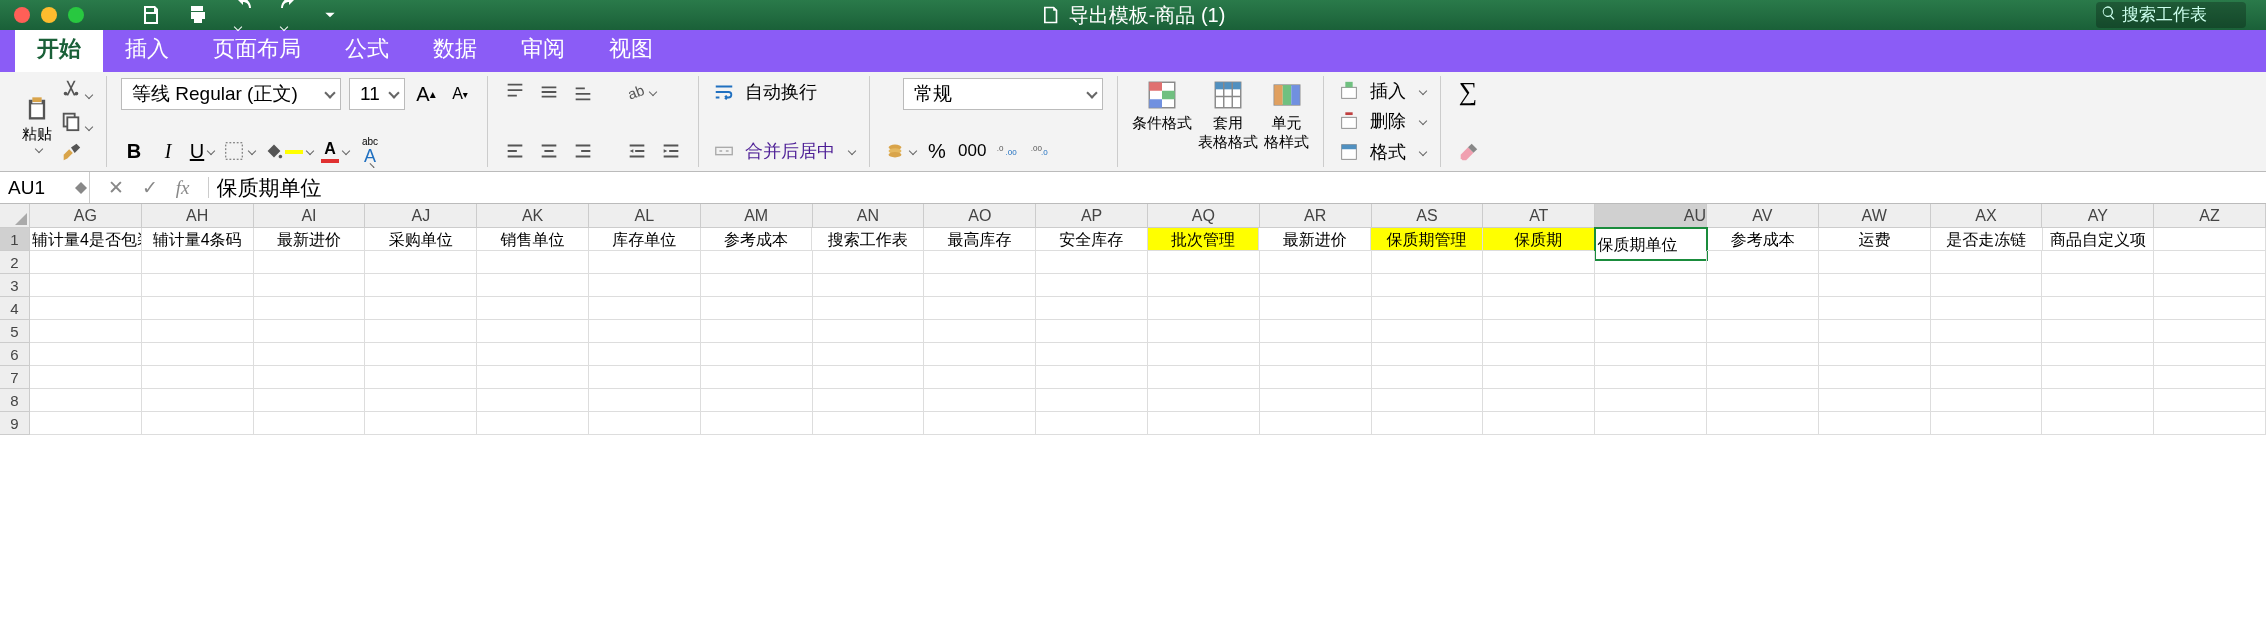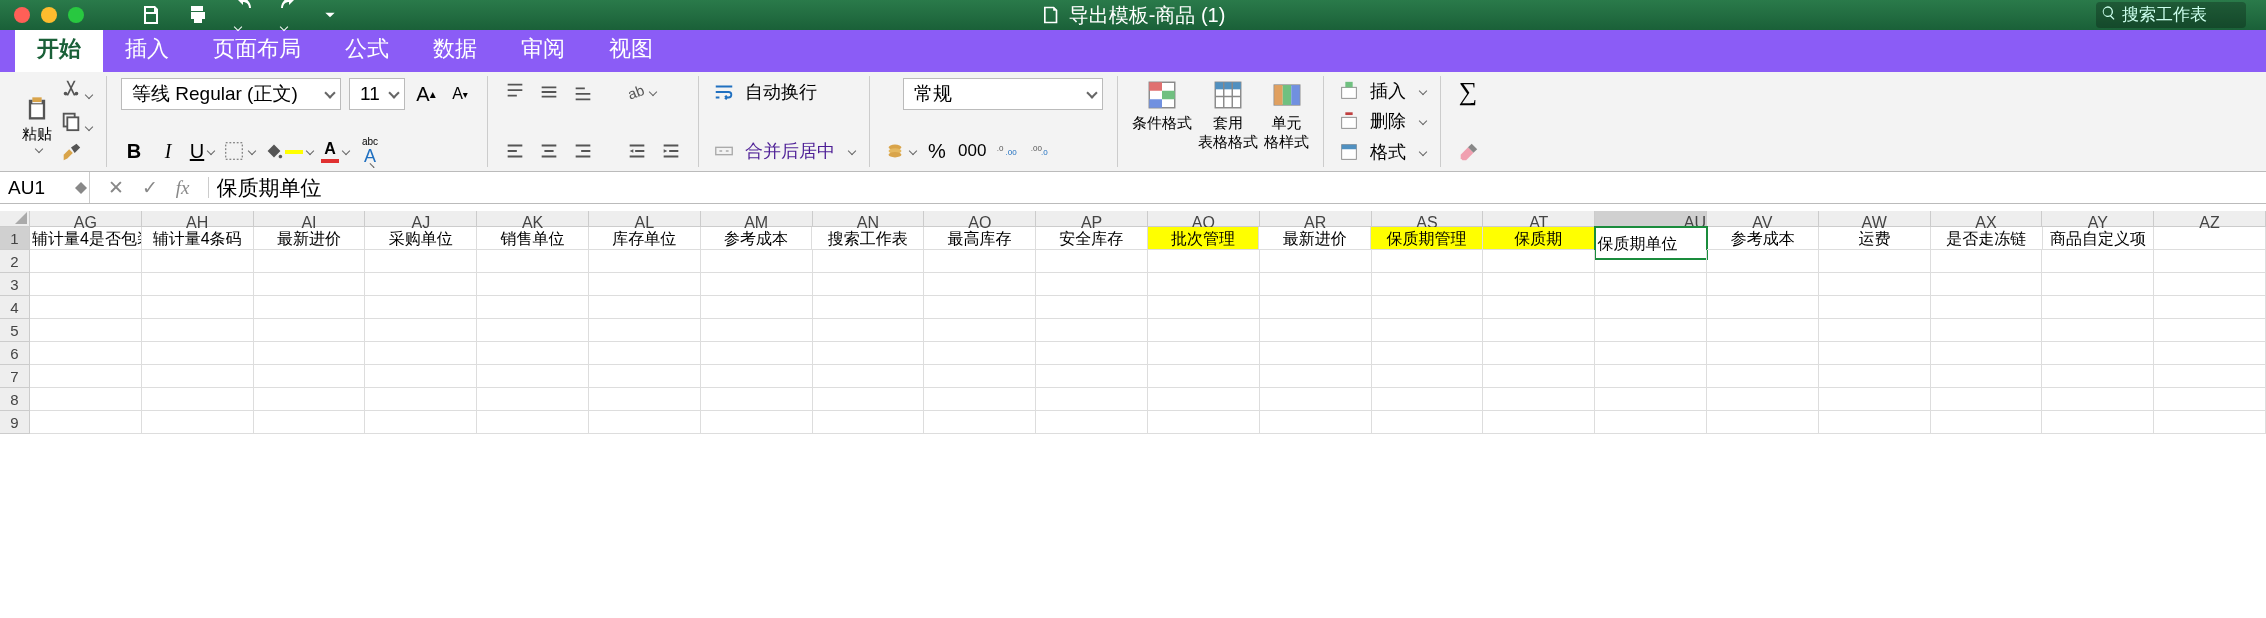--- a/index.html
+++ b/index.html
@@ -49,21 +49,21 @@
   .namebox { width: 90px; border-right: 1px solid #ccc; height: 100%; display: flex; align-items: center; padding: 0 8px; font-size: 19px; position: relative; }
   .namebox-stepper { position: absolute; right: 2px; display: flex; flex-direction: column; gap: 0; }
   .step { width: 0; height: 0; border-left: 6px solid transparent; border-right: 6px solid transparent; }
   .step.up { border-bottom: 6px solid #888; }
   .step.dn { border-top: 6px solid #888; }
   .fx-btns { display: flex; gap: 18px; padding: 0 18px; align-items: center; color: #888; font-size: 19px; }
   .fx-input { flex: 1; border: none; font-size: 21px; padding: 0 8px; outline: none; }
   
   
   .grid { position: relative; }
-  .col-headers { display: flex; height: 16px; margin-top: 7px; }
+  .col-headers { display: flex; height: 24px; }
   .corner { width: 30px; background: #eee; border-right: 1px solid #ccc; border-bottom: 1px solid #ccc; position: relative; }
   .corner::after { content: ''; position: absolute; right: 2px; bottom: 2px; width: 0; height: 0; border-left: 12px solid transparent; border-bottom: 12px solid #aaa; }
   .ch { flex: 1; min-width: 70px; background: #eee; border-right: 1px solid #ccc; border-bottom: 1px solid #ccc; text-align: center; font-size: 16px; line-height: 24px; color: #444; }
   .ch.active { background: #d0d0d0; text-align: right; }
   .grid-row { display: flex; height: 23px; }
   .rh { width: 30px; background: #eee; border-right: 1px solid #ccc; border-bottom: 1px solid #ccc; text-align: center; font-size: 15px; line-height: 23px; color: #444; }
   .rh.active { background: #d0d0d0; }
   .cell { flex: 1; min-width: 70px; border-right: 1px solid #ddd; border-bottom: 1px solid #ddd; font-size: 16px; line-height: 23px; padding: 0 2px; white-space: nowrap; overflow: hidden; text-align: center; }
   .cell.hl { background: #ffff00; }
   .cell.sel { outline: 2px solid #1a8c3c; outline-offset: -1px; }

